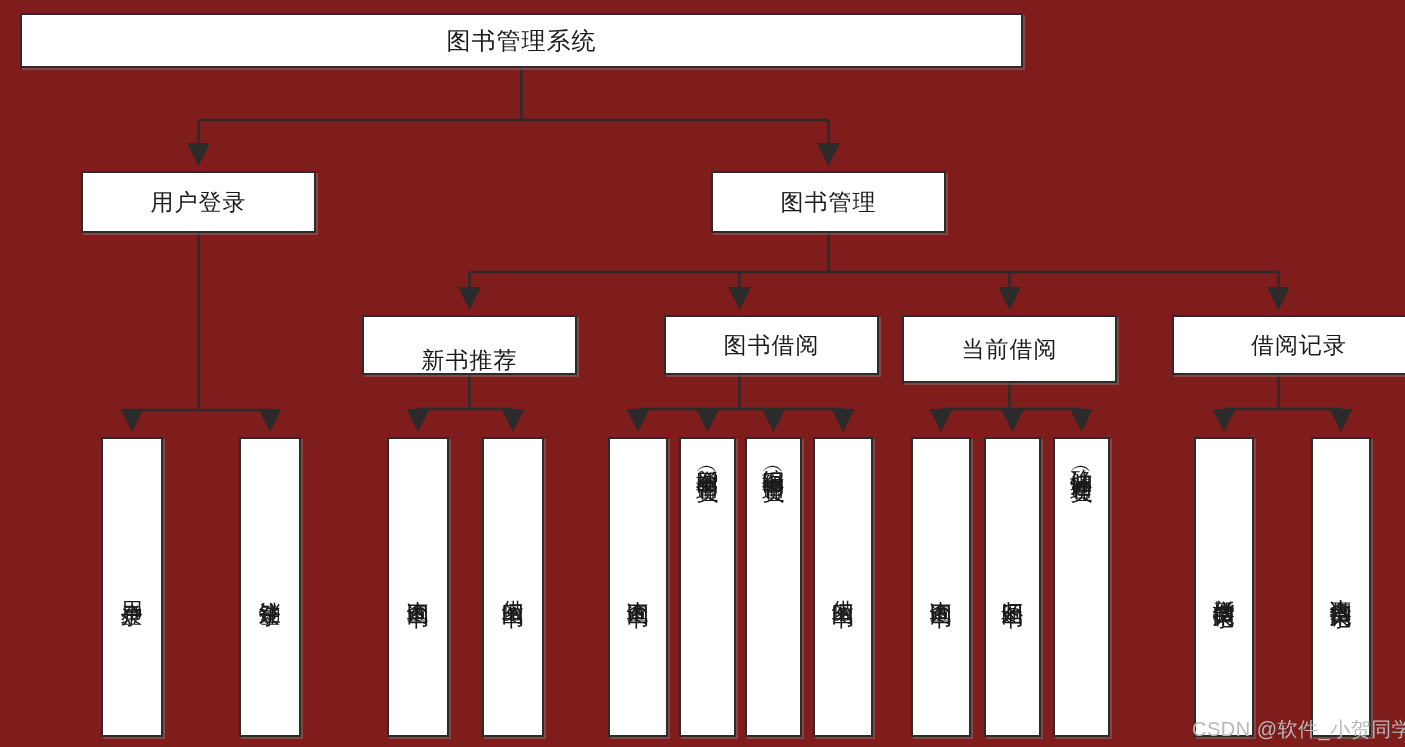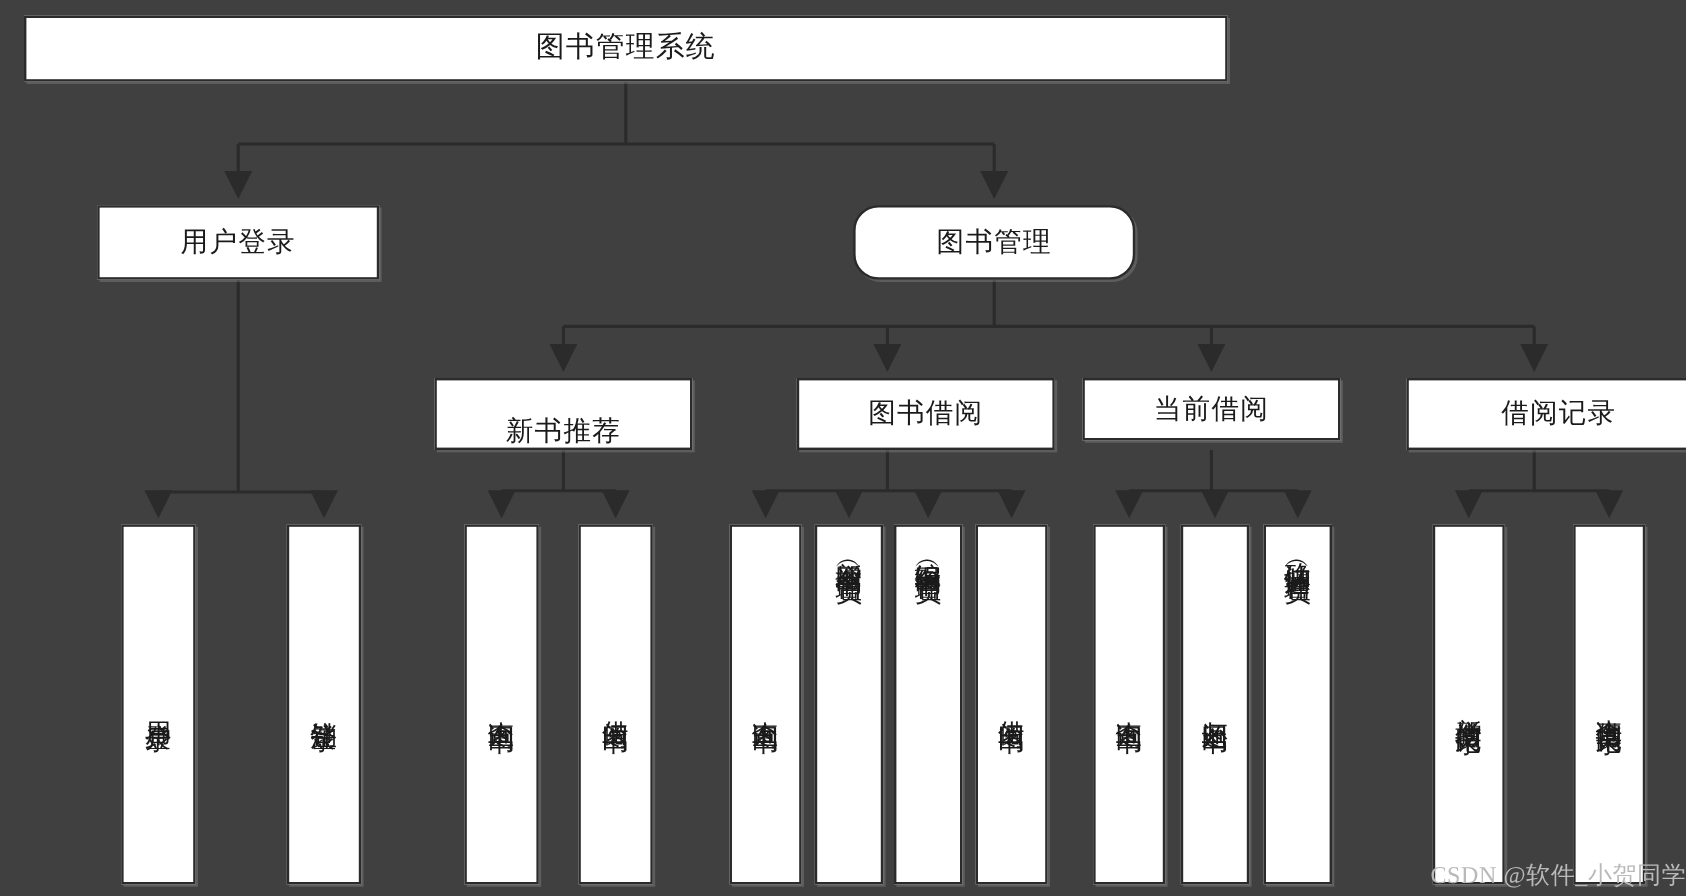--- a/index.html
+++ b/index.html
@@ -8,23 +8,22 @@
     padding: 0;
     background: #ffffff;
   }
   body {
     font-family: "Liberation Sans", "DejaVu Sans", sans-serif;
   }
   #canvas {
     position: relative;
     width: 1405px;
     height: 747px;
-    background: #404040;
+    background: #7f1d1d;
     overflow: hidden;
-    font-family: Liberation Serif, serif;
   }
   #wires {
     position: absolute;
     left: 0;
     top: 0;
     width: 1405px;
     height: 747px;
     pointer-events: none;
   }
   .node {
@@ -120,30 +119,30 @@
       </g>
   </svg>
 
   <div id="nodes-layer">
       <div class="node root h" style="left: 20px; top: 13px; width: 1003px; height: 55px;">
         <span class="hlabel">图书管理系统</span>
       </div>
       <div class="node lvl2 h" style="left: 81px; top: 171px; width: 235px; height: 62px;">
         <span class="hlabel">用户登录</span>
       </div>
-      <div class="node lvl2 h" style="left: 711px; top: 171px; width: 235px; height: 62px; border-radius: 21px;">
+      <div class="node lvl2 h" style="left: 711px; top: 171px; width: 235px; height: 62px;">
         <span class="hlabel">图书管理</span>
       </div>
       <div class="node lvl3 h" style="left: 362px; top: 315px; width: 215px; height: 60px; align-items: flex-end;">
         <span class="hlabel">新书推荐</span>
       </div>
       <div class="node lvl3 h" style="left: 632px; top: 315px; width: 215px; height: 60px; margin-left: 32px;">
         <span class="hlabel">图书借阅</span>
       </div>
-      <div class="node lvl3 h" style="left: 902px; top: 315px; width: 215px; height: 52px;">
+      <div class="node lvl3 h" style="left: 902px; top: 315px; width: 215px; height: 68px;">
         <span class="hlabel">当前借阅</span>
       </div>
       <div class="node lvl3 h" style="left: 1172px; top: 315px; width: 254px; height: 60px;">
         <span class="hlabel">借阅记录</span>
       </div>
       <div class="node leaf v mid" style="left: 101px; top: 437px; width: 62px; height: 300px;">
         <span class="vlabel">用户登录</span>
       </div>
       <div class="node leaf v mid" style="left: 239px; top: 437px; width: 62px; height: 300px;">
         <span class="vlabel">注销登录</span>

